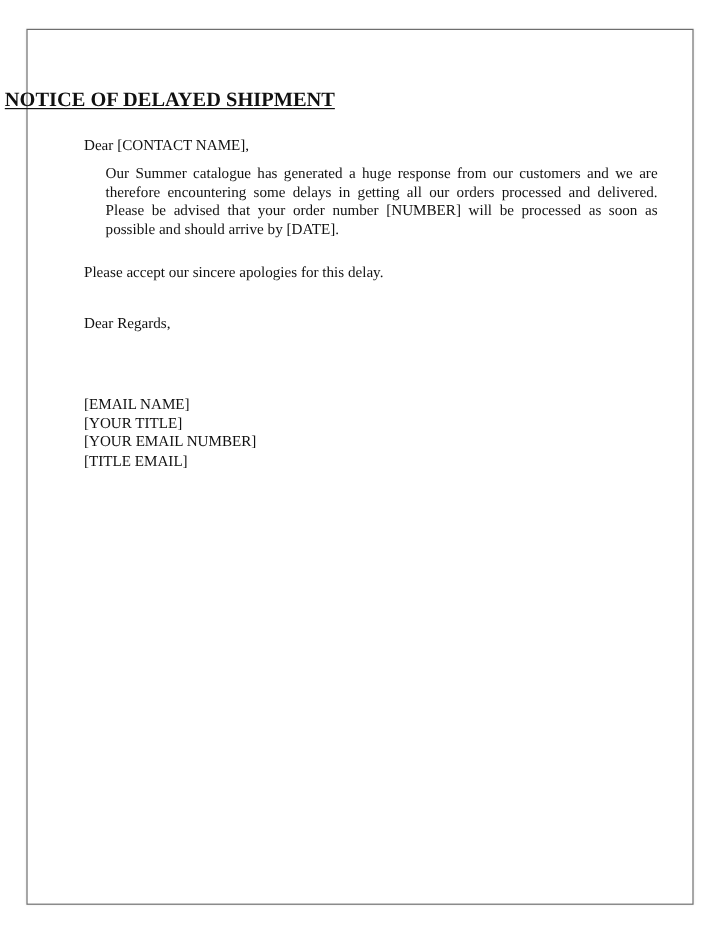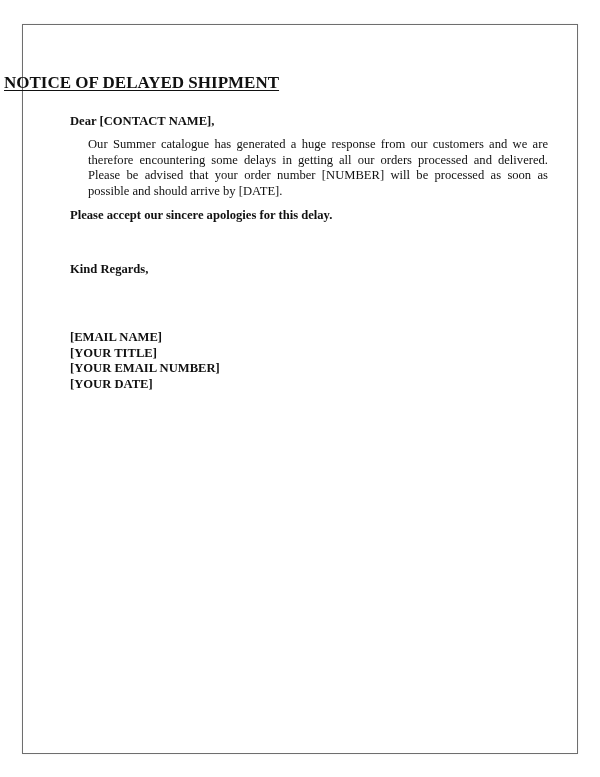--- a/index.html
+++ b/index.html
@@ -16,35 +16,35 @@
       font-family: "Liberation Serif", "DejaVu Serif", serif;
       color: #111; font-size: 12.6px; line-height: 15.6px;
     }
     .title {
       position: absolute; left: 4px; width: 600px; top: 73px;
       text-align: left;
       font-family: "Liberation Serif", "DejaVu Serif", serif;
       font-weight: bold; font-size: 17px; color: #111;
       text-decoration: underline; text-underline-offset: 2px;
     }
-    .line { position: absolute; left: 0; white-space: nowrap; font-weight: bold; }
+    .line { position: absolute; left: 0; white-space: nowrap; }
     .para {
       position: absolute; left: 18px; width: 460px;
       text-align: justify; text-align-last: left;
     }
   </style>
 </head>
 <body>
 
 <div class="page-frame"></div>
 
 <div class="title">NOTICE OF DELAYED SHIPMENT</div>
 
 <div class="doc">
   <div class="line" style="top:114px">Dear [CONTACT NAME],</div>
   <div class="para" style="top:137px">Our Summer catalogue has generated a huge response from our customers and we are therefore encountering some delays in getting all our orders processed and delivered. Please be advised that your order number [NUMBER] will be processed as soon as possible and should arrive by [DATE].</div>
-  <div class="line" style="top:208px">Please accept our sincere apologies for this delay.</div>
-  <div class="line" style="top:262px">Kind Regards,</div>
+  <div class="line" style="top:220px">Please accept our sincere apologies for this delay.</div>
+  <div class="line" style="top:262px">Dear Regards,</div>
   <div class="line" style="top:330px">[EMAIL NAME]</div>
   <div class="line" style="top:345.5px">[YOUR TITLE]</div>
   <div class="line" style="top:361px">[YOUR EMAIL NUMBER]</div>
-  <div class="line" style="top:376.5px">[YOUR DATE]</div>
+  <div class="line" style="top:376.5px">[TITLE EMAIL]</div>
 </div>
 
 </body></html>

